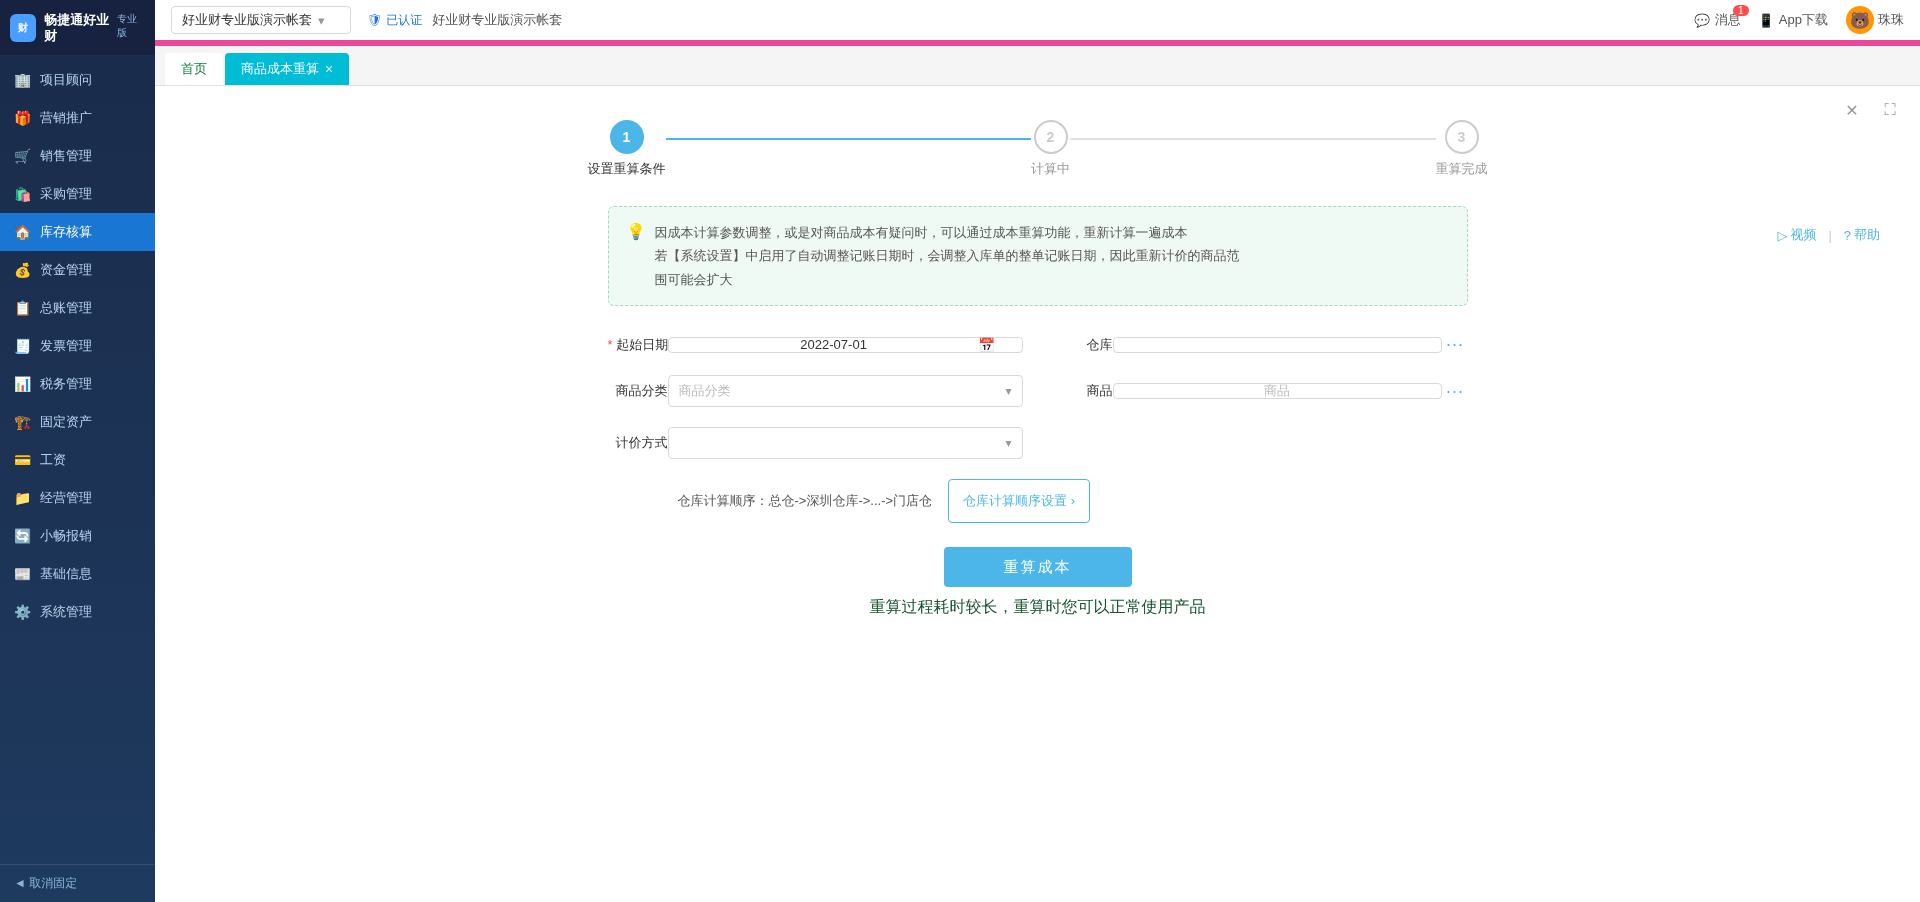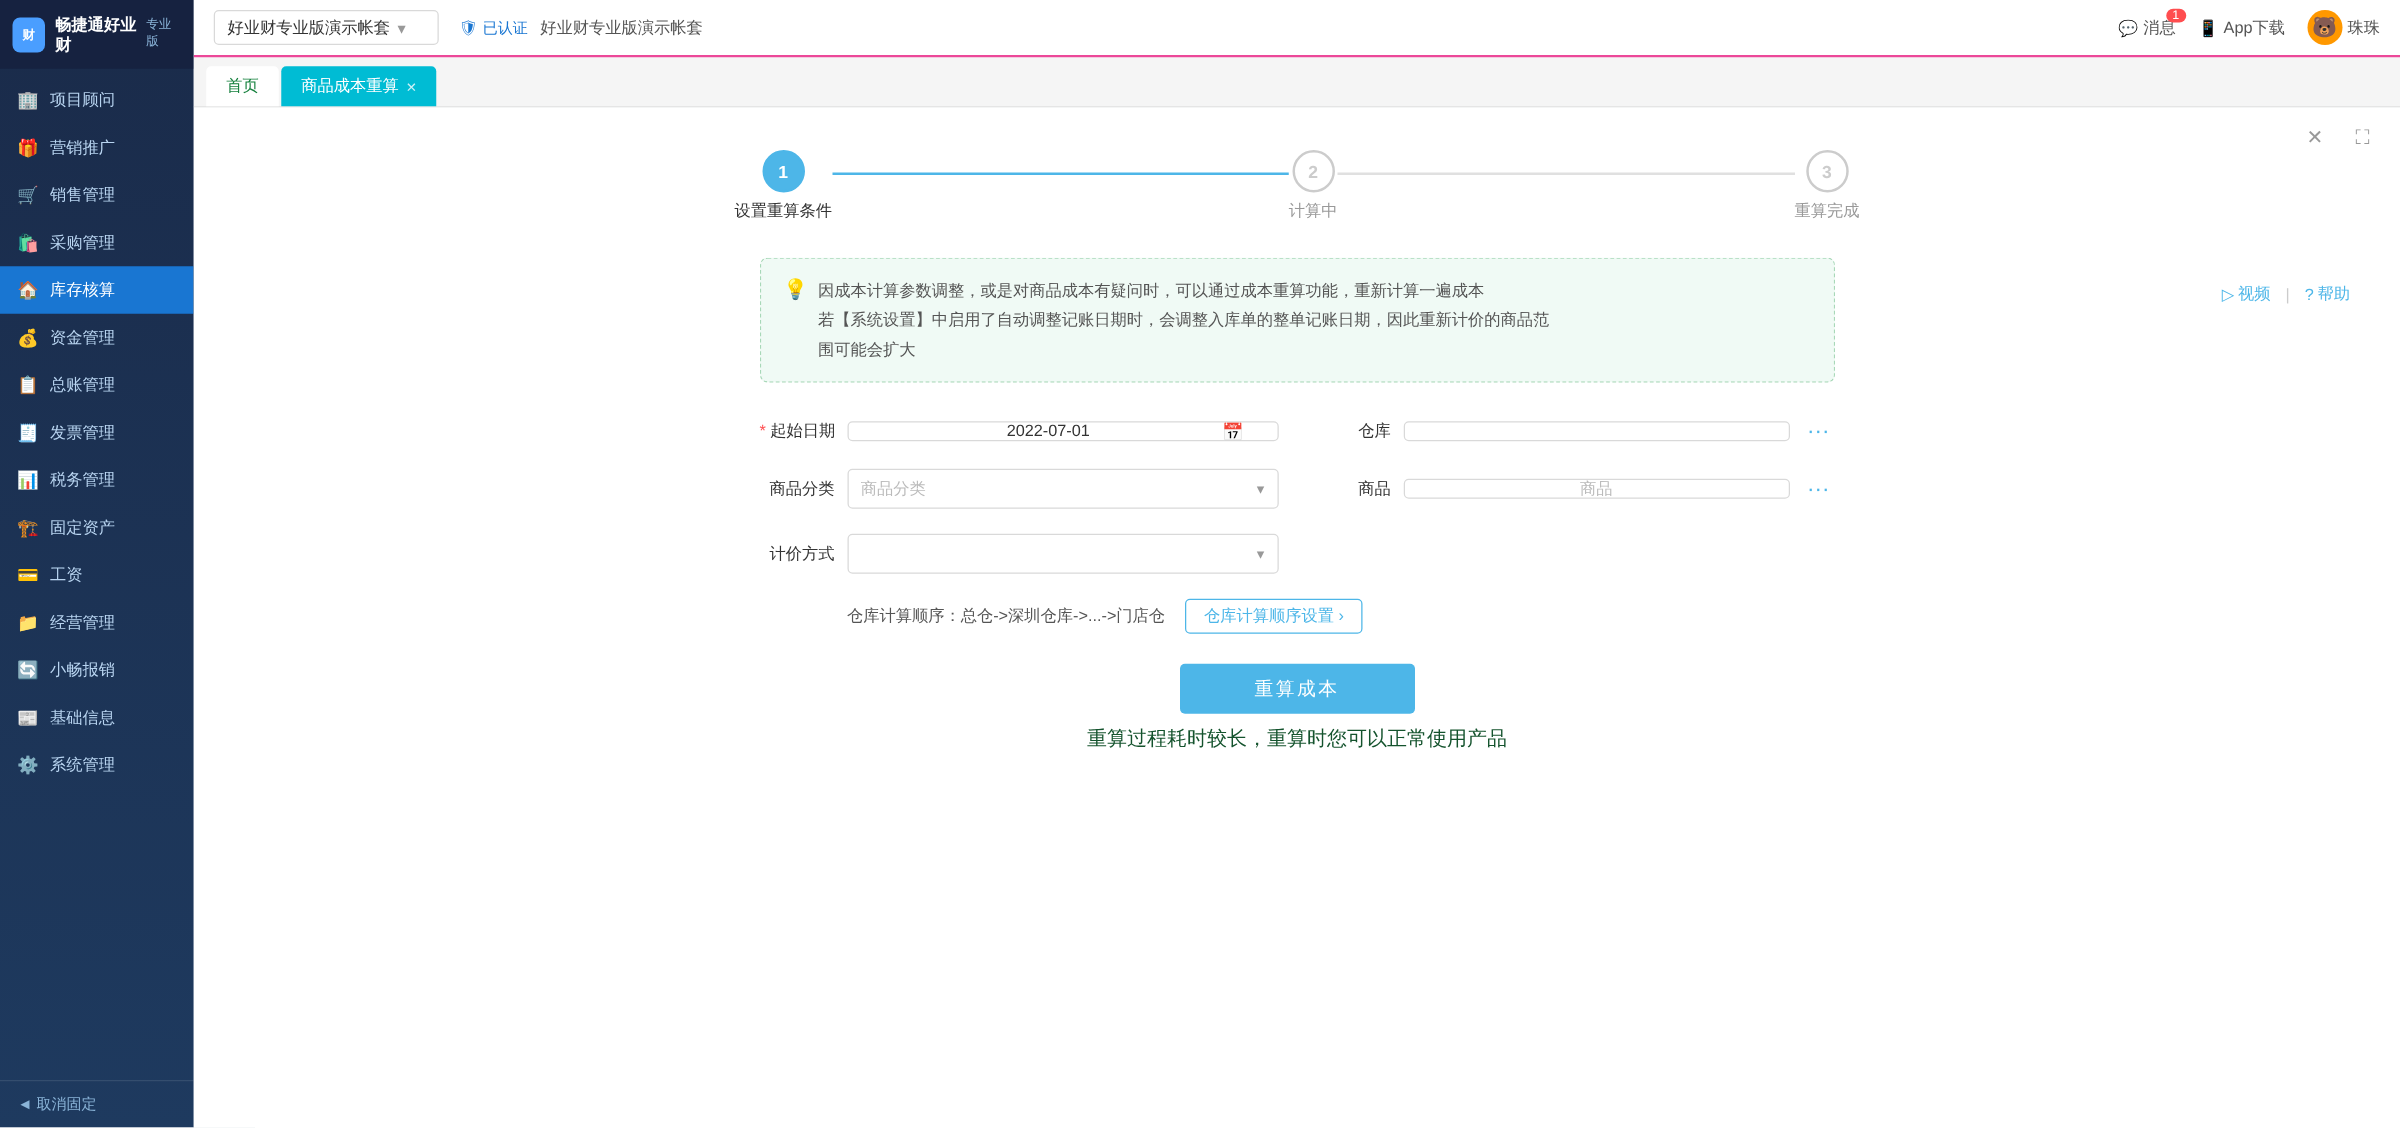--- a/index.html
+++ b/index.html
@@ -68,21 +68,21 @@
       overflow: hidden;
     }
 
     
     .topbar {
       height: 46px;
       background: #fff;
       display: flex;
       align-items: center;
       padding: 0 16px;
-      border-bottom: 2px solid #ec4899;
+      border-bottom: 6px solid #ec4899;
       gap: 10px;
     }
     .topbar-selector {
       display: flex;
       align-items: center;
       gap: 6px;
       padding: 4px 10px;
       border: 1px solid #d9d9d9;
       border-radius: 4px;
       cursor: pointer;
@@ -267,21 +267,21 @@
     .form-row {
       display: flex;
       align-items: center;
       margin-bottom: 20px;
       gap: 30px;
     }
     .form-field {
       display: flex;
       align-items: center;
       flex: 1;
-      gap: 10px;
+      gap: 0;
     }
     .form-label {
       font-size: 13px;
       color: #333;
       min-width: 60px;
       text-align: right;
       white-space: nowrap;
     }
     .form-label.required::before {
       content: '* ';
@@ -323,21 +323,21 @@
 
     
     .warehouse-order {
       display: flex;
       align-items: center;
       margin-bottom: 24px;
     }
     .warehouse-label { font-size: 13px; color: #333; min-width: 60px; text-align: right; margin-right: 10px; }
     .warehouse-text { font-size: 13px; color: #555; margin-right: 16px; }
     .warehouse-btn {
-      height: 28px;
+      height: 44px;
       padding: 0 14px;
       border: 1px solid #4db6e8;
       border-radius: 4px;
       color: #4db6e8;
       font-size: 13px;
       cursor: pointer;
       display: flex;
       align-items: center;
       gap: 4px;
       background: #fff;

